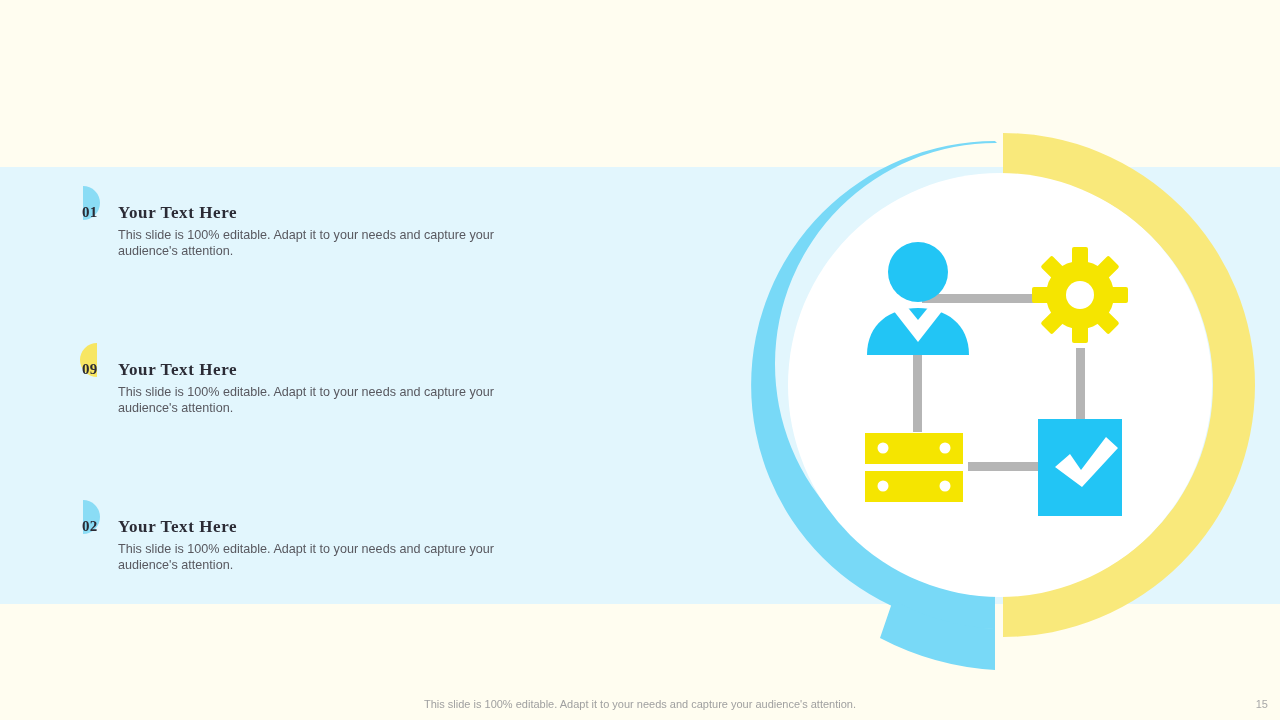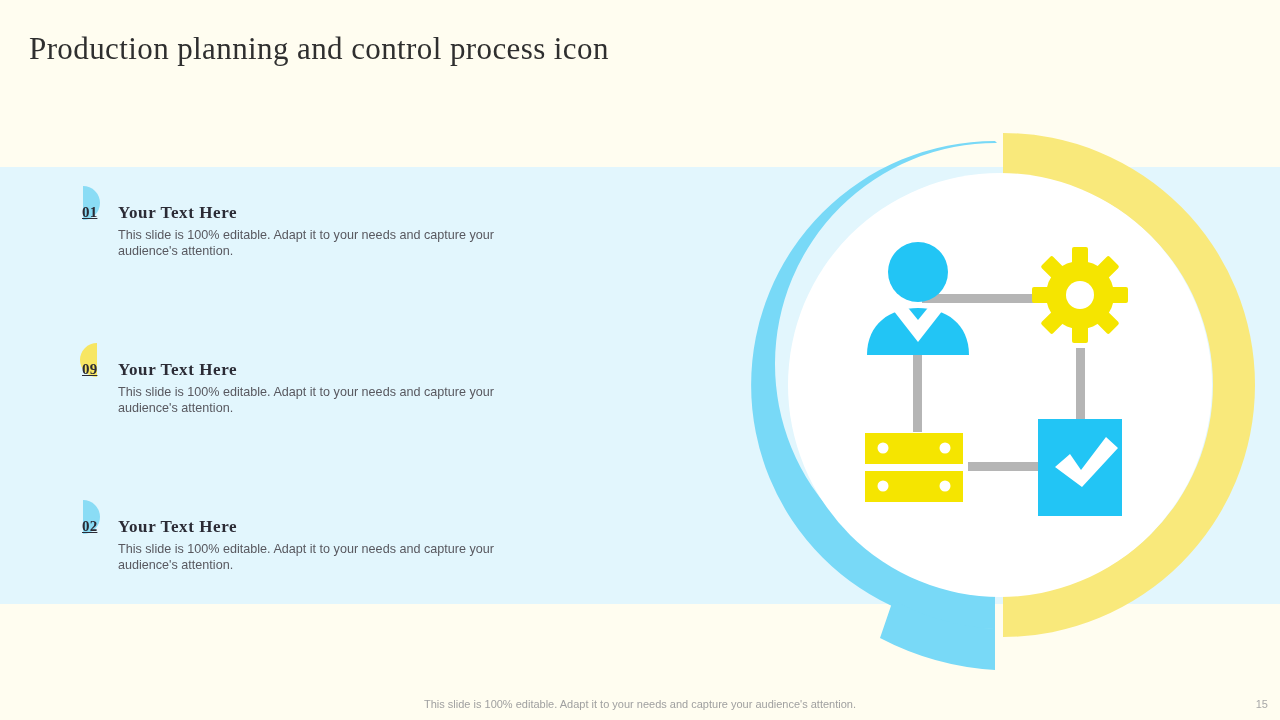--- a/index.html
+++ b/index.html
@@ -83,21 +83,20 @@
     left: 2px;
     top: 18px;
     width: 30px;
     text-align: left;
     font-family: "Liberation Serif", "DejaVu Serif", serif;
     font-weight: bold;
     font-size: 15px;
     line-height: 16px;
     color: #2b2b35;
     letter-spacing: 0.2px;
-    text-decoration: underline;
   }
 
   .item-heading {
     position: absolute;
     left: 38px;
     top: 18px;
     font-family: "Liberation Serif", "DejaVu Serif", serif;
     font-weight: bold;
     font-size: 17px;
     line-height: 17px;
@@ -149,21 +148,20 @@
     margin-left: 9px;
   }
 </style>
 </head>
 <body>
 
 <div class="slide">
 
   <div class="band"></div>
 
-  <div class="title">Production planning and control process icon</div>
 
   <div class="item item-1">
     <div class="badge-wrap">
       <div class="badge-shape" style="background:#8adcf5;"></div>
       <div class="badge-num">01</div>
     </div>
     <div class="item-heading">Your  Text Here</div>
     <div class="item-body">This slide is 100% editable. Adapt it to your needs and capture your audience's attention.</div>
   </div>
 

